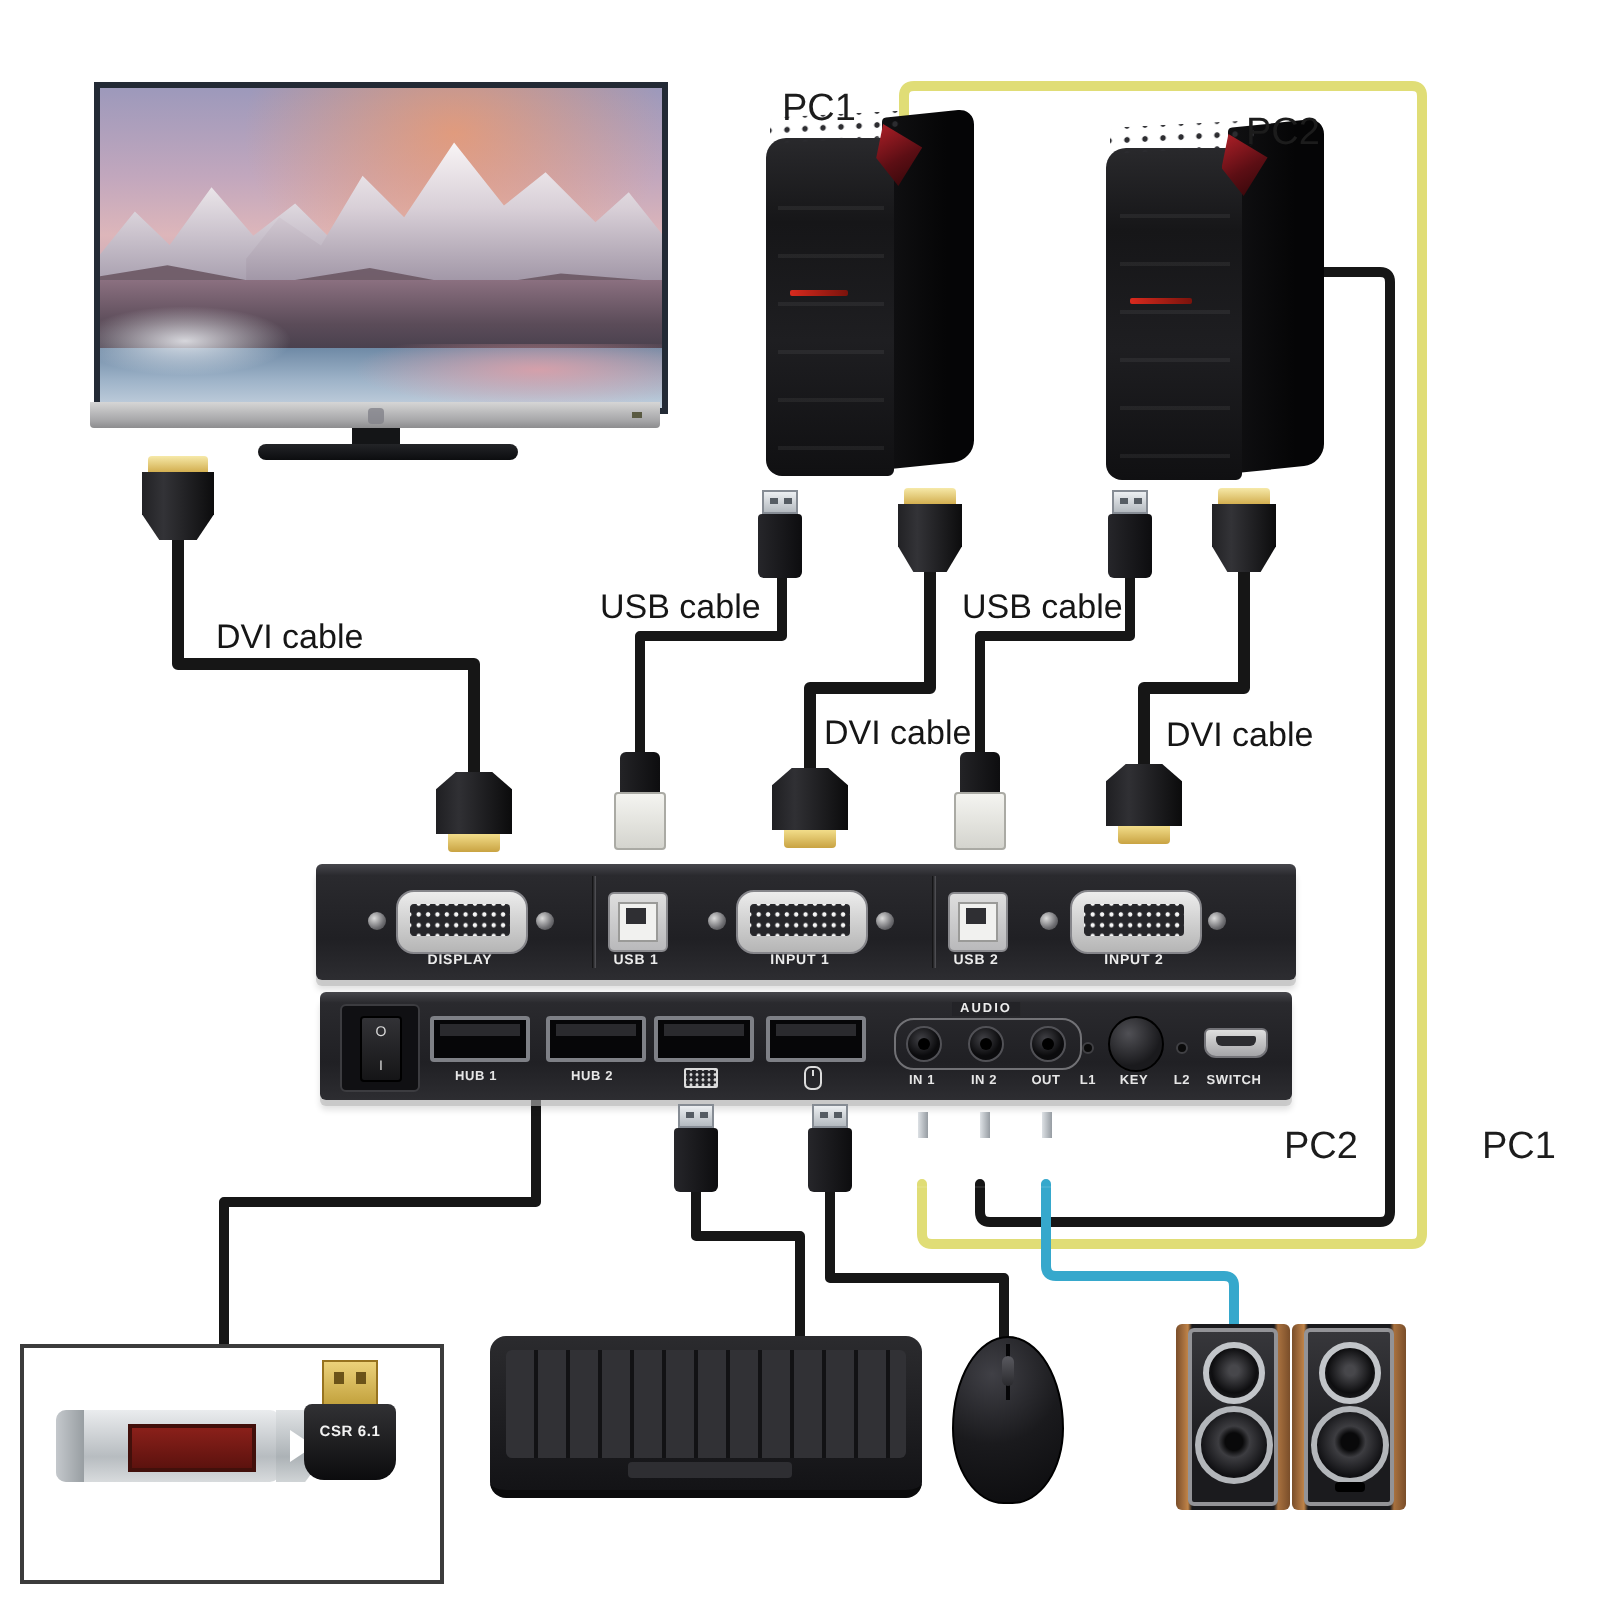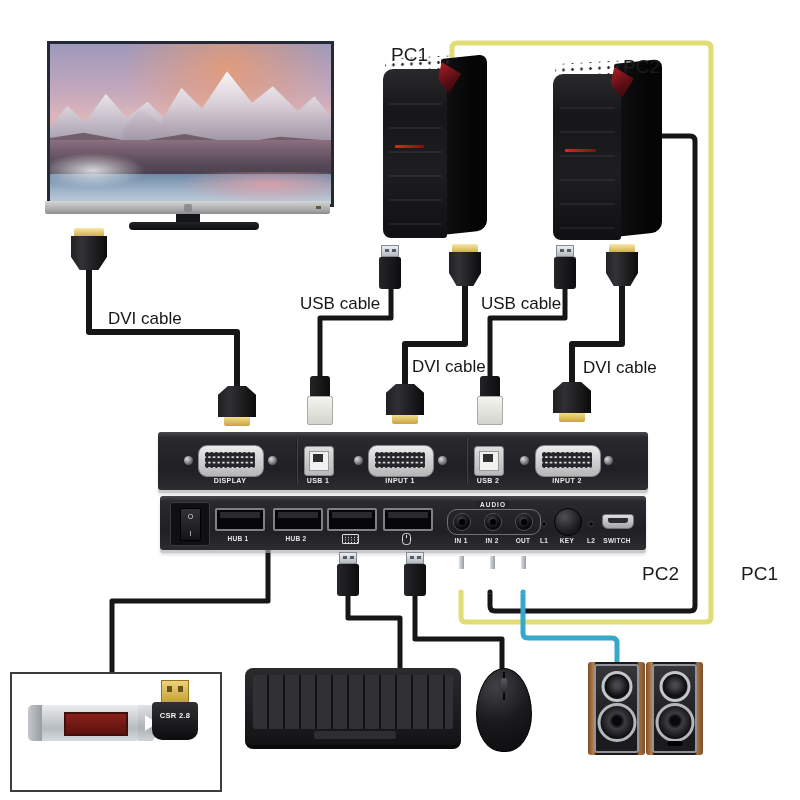--- a/index.html
+++ b/index.html
@@ -311,21 +311,21 @@
 
   <div class="box">
     <div class="usb-drive">
       <div class="cap"></div>
       <div class="win"></div>
     </div>
     <div class="drive-tip"></div>
     <div class="bt">
       <div class="gold"></div>
       <div class="bodyb">
-        <div class="txt">CSR 2.8</div>
+        <div class="txt">CSR 6.1</div>
       </div>
     </div>
   </div>
 
   <div class="keyboard">
     <div class="kb-keys"></div>
     <div class="kb-space"></div>
   </div>
 
   <div class="mouse">

